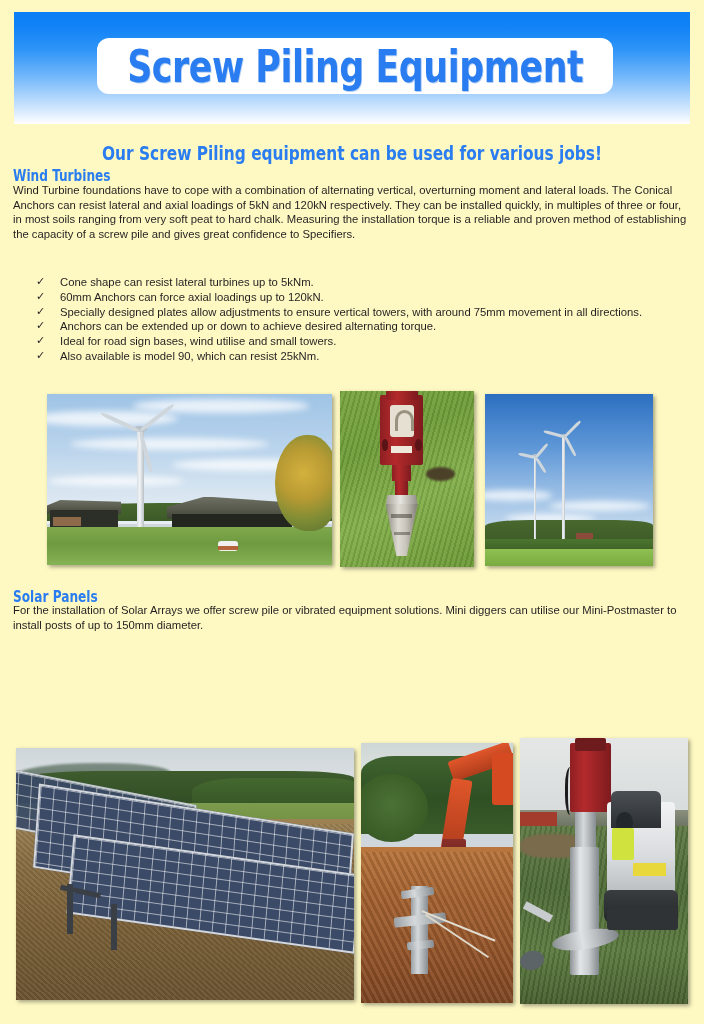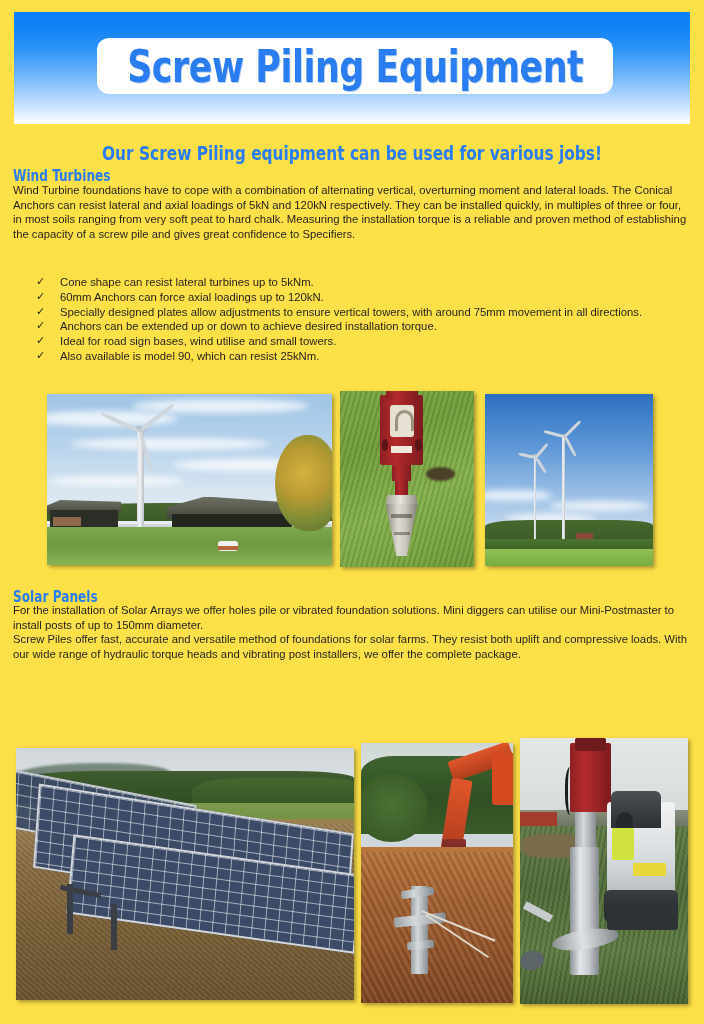--- a/index.html
+++ b/index.html
@@ -8,21 +8,21 @@
     padding: 0;
     background: #ffffff;
   }
   body {
     font-family: "Liberation Sans", sans-serif;
   }
   .page {
     position: relative;
     width: 704px;
     height: 1024px;
-    background: #fde047;
+    background: #fef9c3;
     overflow: hidden;
     box-sizing: border-box;
   }
 
   
   .banner {
     position: absolute;
     left: 14px;
     top: 12px;
     width: 676px;
@@ -218,21 +218,21 @@
     <div class="check-row">
       <span class="check-mark">✓</span>
       <span class="check-text">60mm Anchors can force axial loadings up to 120kN.</span>
     </div>
     <div class="check-row">
       <span class="check-mark">✓</span>
       <span class="check-text">Specially designed plates allow adjustments to ensure vertical towers, with around 75mm movement in all directions.</span>
     </div>
     <div class="check-row">
       <span class="check-mark">✓</span>
-      <span class="check-text">Anchors can be extended up or down to achieve desired installation torque.</span>
+      <span class="check-text">Anchors can be extended up or down to achieve desired alternating torque.</span>
     </div>
     <div class="check-row">
       <span class="check-mark">✓</span>
       <span class="check-text">Ideal for road sign bases, wind utilise and small towers.</span>
     </div>
     <div class="check-row">
       <span class="check-mark">✓</span>
       <span class="check-text">Also available is model 90, which can resist 25kNm.</span>
     </div>
   </div>
@@ -325,22 +325,21 @@
       <div class="blade" style="left:30.5%; top:35.8%; width:11%; height:1.8%; transform: rotate(58deg);"></div>
 
       <div style="position:absolute; left:0; bottom:8%; width:100%; height:8%; background:linear-gradient(to bottom,#4c7530,#3d6026);"></div>
       <div class="grass-lt" style="height:10%; background:linear-gradient(to bottom,#8fc052,#79ab42);"></div>
     </div>
   </div>
 
   <div class="sec-head" id="solar-head">Solar Panels</div>
 
   <div class="body-block" id="solar-para">
-    <p>For the installation of Solar Arrays we offer holes pile or vibrated foundation solutions. Mini diggers can utilise our Mini-Postmaster to install posts of up to 150mm diameter.</p>
-    <p>Screw Piles offer fast, accurate and versatile method of foundations for solar farms. They resist both uplift and compressive loads. With our wide range of hydraulic torque heads and vibrating post installers, we offer the complete package.</p>
+    <p>For the installation of Solar Arrays we offer screw pile or vibrated equipment solutions. Mini diggers can utilise our Mini-Postmaster to install posts of up to 150mm diameter.</p>
   </div>
 
 
   <div class="photo" id="photo-solar-array">
     <div class="scene">
       <div class="sky-grey"></div>
       <div style="position:absolute; left:0; top:6%; width:46%; height:10%;
                   background:linear-gradient(to bottom,#7e8f86,#5e7360); border-radius:50% 40% 0 0; filter:blur(1px);"></div>
       <div style="position:absolute; left:0; top:9%; width:100%; height:16%;
                   background:linear-gradient(to bottom,#3e5c2e 0%,#2f4a22 100%); border-radius:24% 18% 0 0;"></div>

